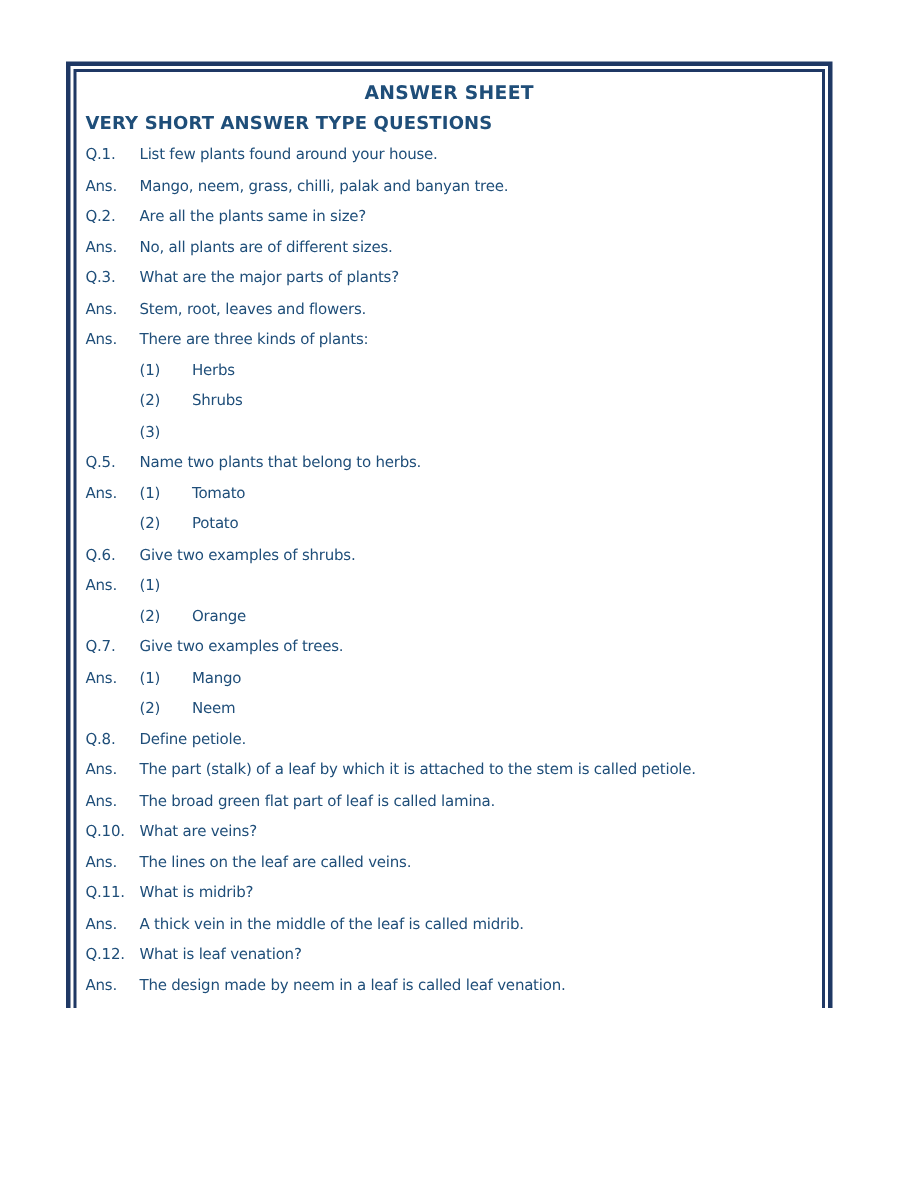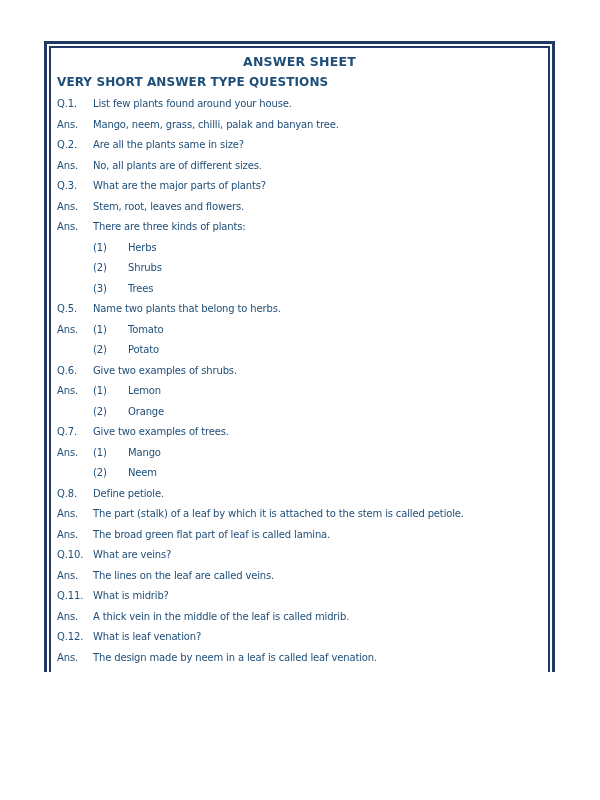--- a/index.html
+++ b/index.html
@@ -107,21 +107,20 @@
             <span class="col-text">Herbs</span>
           </div>
           <div class="row">
             <span class="col-label"></span>
             <span class="col-num">(2)</span>
             <span class="col-text">Shrubs</span>
           </div>
           <div class="row">
             <span class="col-label"></span>
             <span class="col-num">(3)</span>
-            <span class="col-text">Trees</span>
           </div>
           <div class="row">
             <span class="col-label">Q.5.</span>
             <span class="col-text">Name two plants that belong to herbs.</span>
           </div>
           <div class="row">
             <span class="col-label">Ans.</span>
             <span class="col-num">(1)</span>
             <span class="col-text">Tomato</span>
           </div>
@@ -130,21 +129,20 @@
             <span class="col-num">(2)</span>
             <span class="col-text">Potato</span>
           </div>
           <div class="row">
             <span class="col-label">Q.6.</span>
             <span class="col-text">Give two examples of shrubs.</span>
           </div>
           <div class="row">
             <span class="col-label">Ans.</span>
             <span class="col-num">(1)</span>
-            <span class="col-text">Lemon</span>
           </div>
           <div class="row">
             <span class="col-label"></span>
             <span class="col-num">(2)</span>
             <span class="col-text">Orange</span>
           </div>
           <div class="row">
             <span class="col-label">Q.7.</span>
             <span class="col-text">Give two examples of trees.</span>
           </div>

